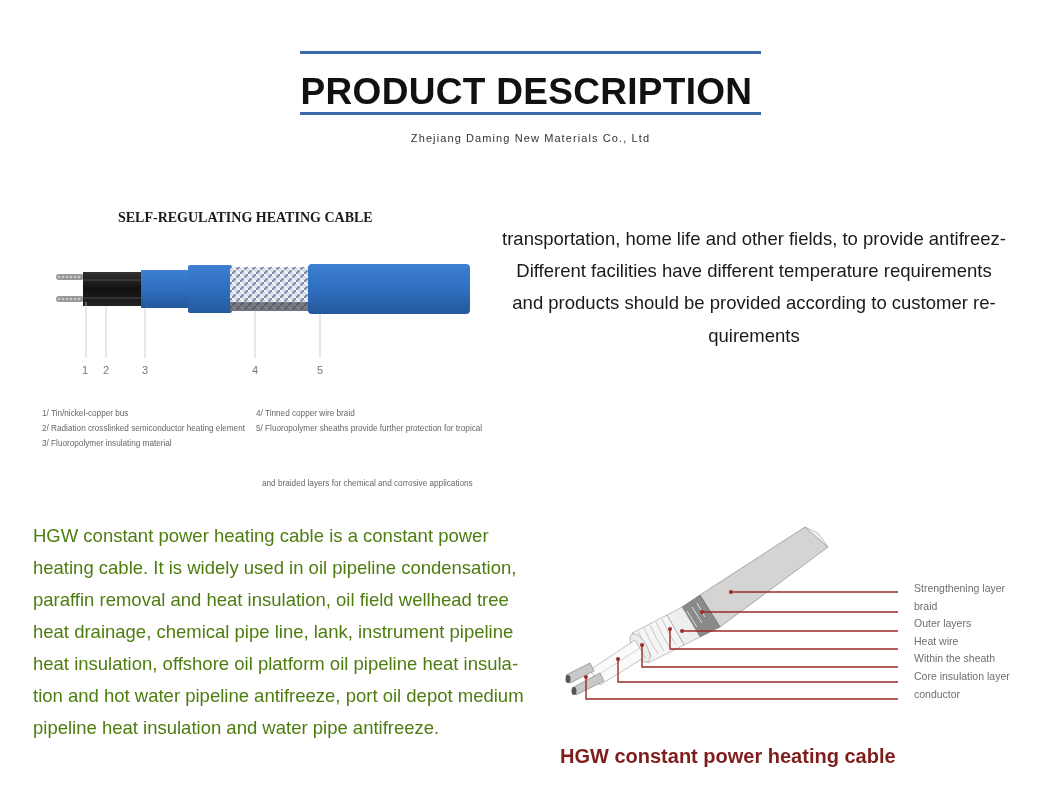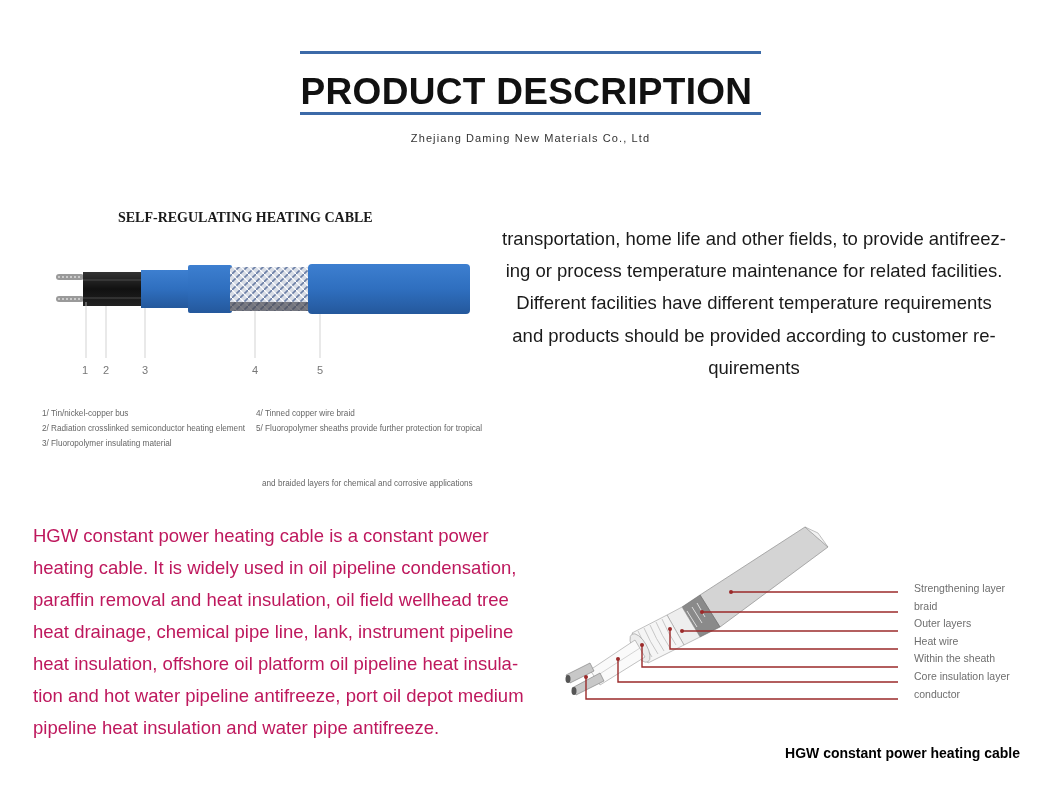--- a/index.html
+++ b/index.html
@@ -20,29 +20,29 @@
 
   .sr-legend { position: absolute; top: 406px; font-size: 8.2px; color: #666; line-height: 15px; }
   .sr-legend.left { left: 42px; }
   .sr-legend.right { left: 256px; }
   .sr-legend .indent { padding-left: 6px; margin-top: 40px; }
 
   .sr-desc { position: absolute; left: 474px; top: 223px; width: 560px; text-align: center;
     font-size: 18.5px; line-height: 32.2px; color: #1a1a1a; }
 
   .hgw-desc { position: absolute; left: 33px; top: 520px; width: 530px;
-    font-size: 18.5px; line-height: 32px; color: #be185d; }
+    font-size: 18.5px; line-height: 32px; color: #4d7c0f; }
 
   .hgw-diagram { position: absolute; left: 560px; top: 525px; width: 480px; height: 220px; }
 
   .hgw-labels { position: absolute; left: 914px; top: 580px; font-size: 10.5px; color: #6e6e6e; }
   .hgw-labels div { height: 17.6px; line-height: 17.6px; }
 
-  .hgw-caption { position: absolute; left: 560px; width: 460px; top: 745px; text-align: right;
-    font-size: 14px; font-weight: bold; color: #000000; }
+  .hgw-caption { position: absolute; left: 560px; width: 460px; top: 745px; text-align: left;
+    font-size: 20px; font-weight: bold; color: #7f1d1d; }
 </style>
 </head>
 <body>
 
 <div class="rule top"></div>
 <div class="page-title">PRODUCT DESCRIPTION</div>
 <div class="rule bottom"></div>
 <div class="subtitle">Zhejiang Daming New Materials Co., Ltd</div>
 
 <div class="sr-title">SELF-REGULATING HEATING CABLE</div>
@@ -108,21 +108,20 @@
   <div>3/ Fluoropolymer insulating material</div>
 </div>
 <div class="sr-legend right">
   <div>4/ Tinned copper wire braid</div>
   <div>5/ Fluoropolymer sheaths provide further protection for tropical</div>
   <div class="indent">and braided layers for chemical and corrosive applications</div>
 </div>
 
 <div class="sr-desc">
   <div>transportation, home life and other fields, to provide antifreez-</div>
-  <div>ing or process temperature maintenance for related facilities.</div>
   <div>Different facilities have different temperature requirements</div>
   <div>and products should be provided according to customer re-</div>
   <div>quirements</div>
 </div>
 
 <div class="hgw-desc">
   <div>HGW constant power heating cable is a constant power</div>
   <div>heating cable. It is widely used in oil pipeline condensation,</div>
   <div>paraffin removal and heat insulation, oil field wellhead tree</div>
   <div>heat drainage, chemical pipe line, lank, instrument pipeline</div>

